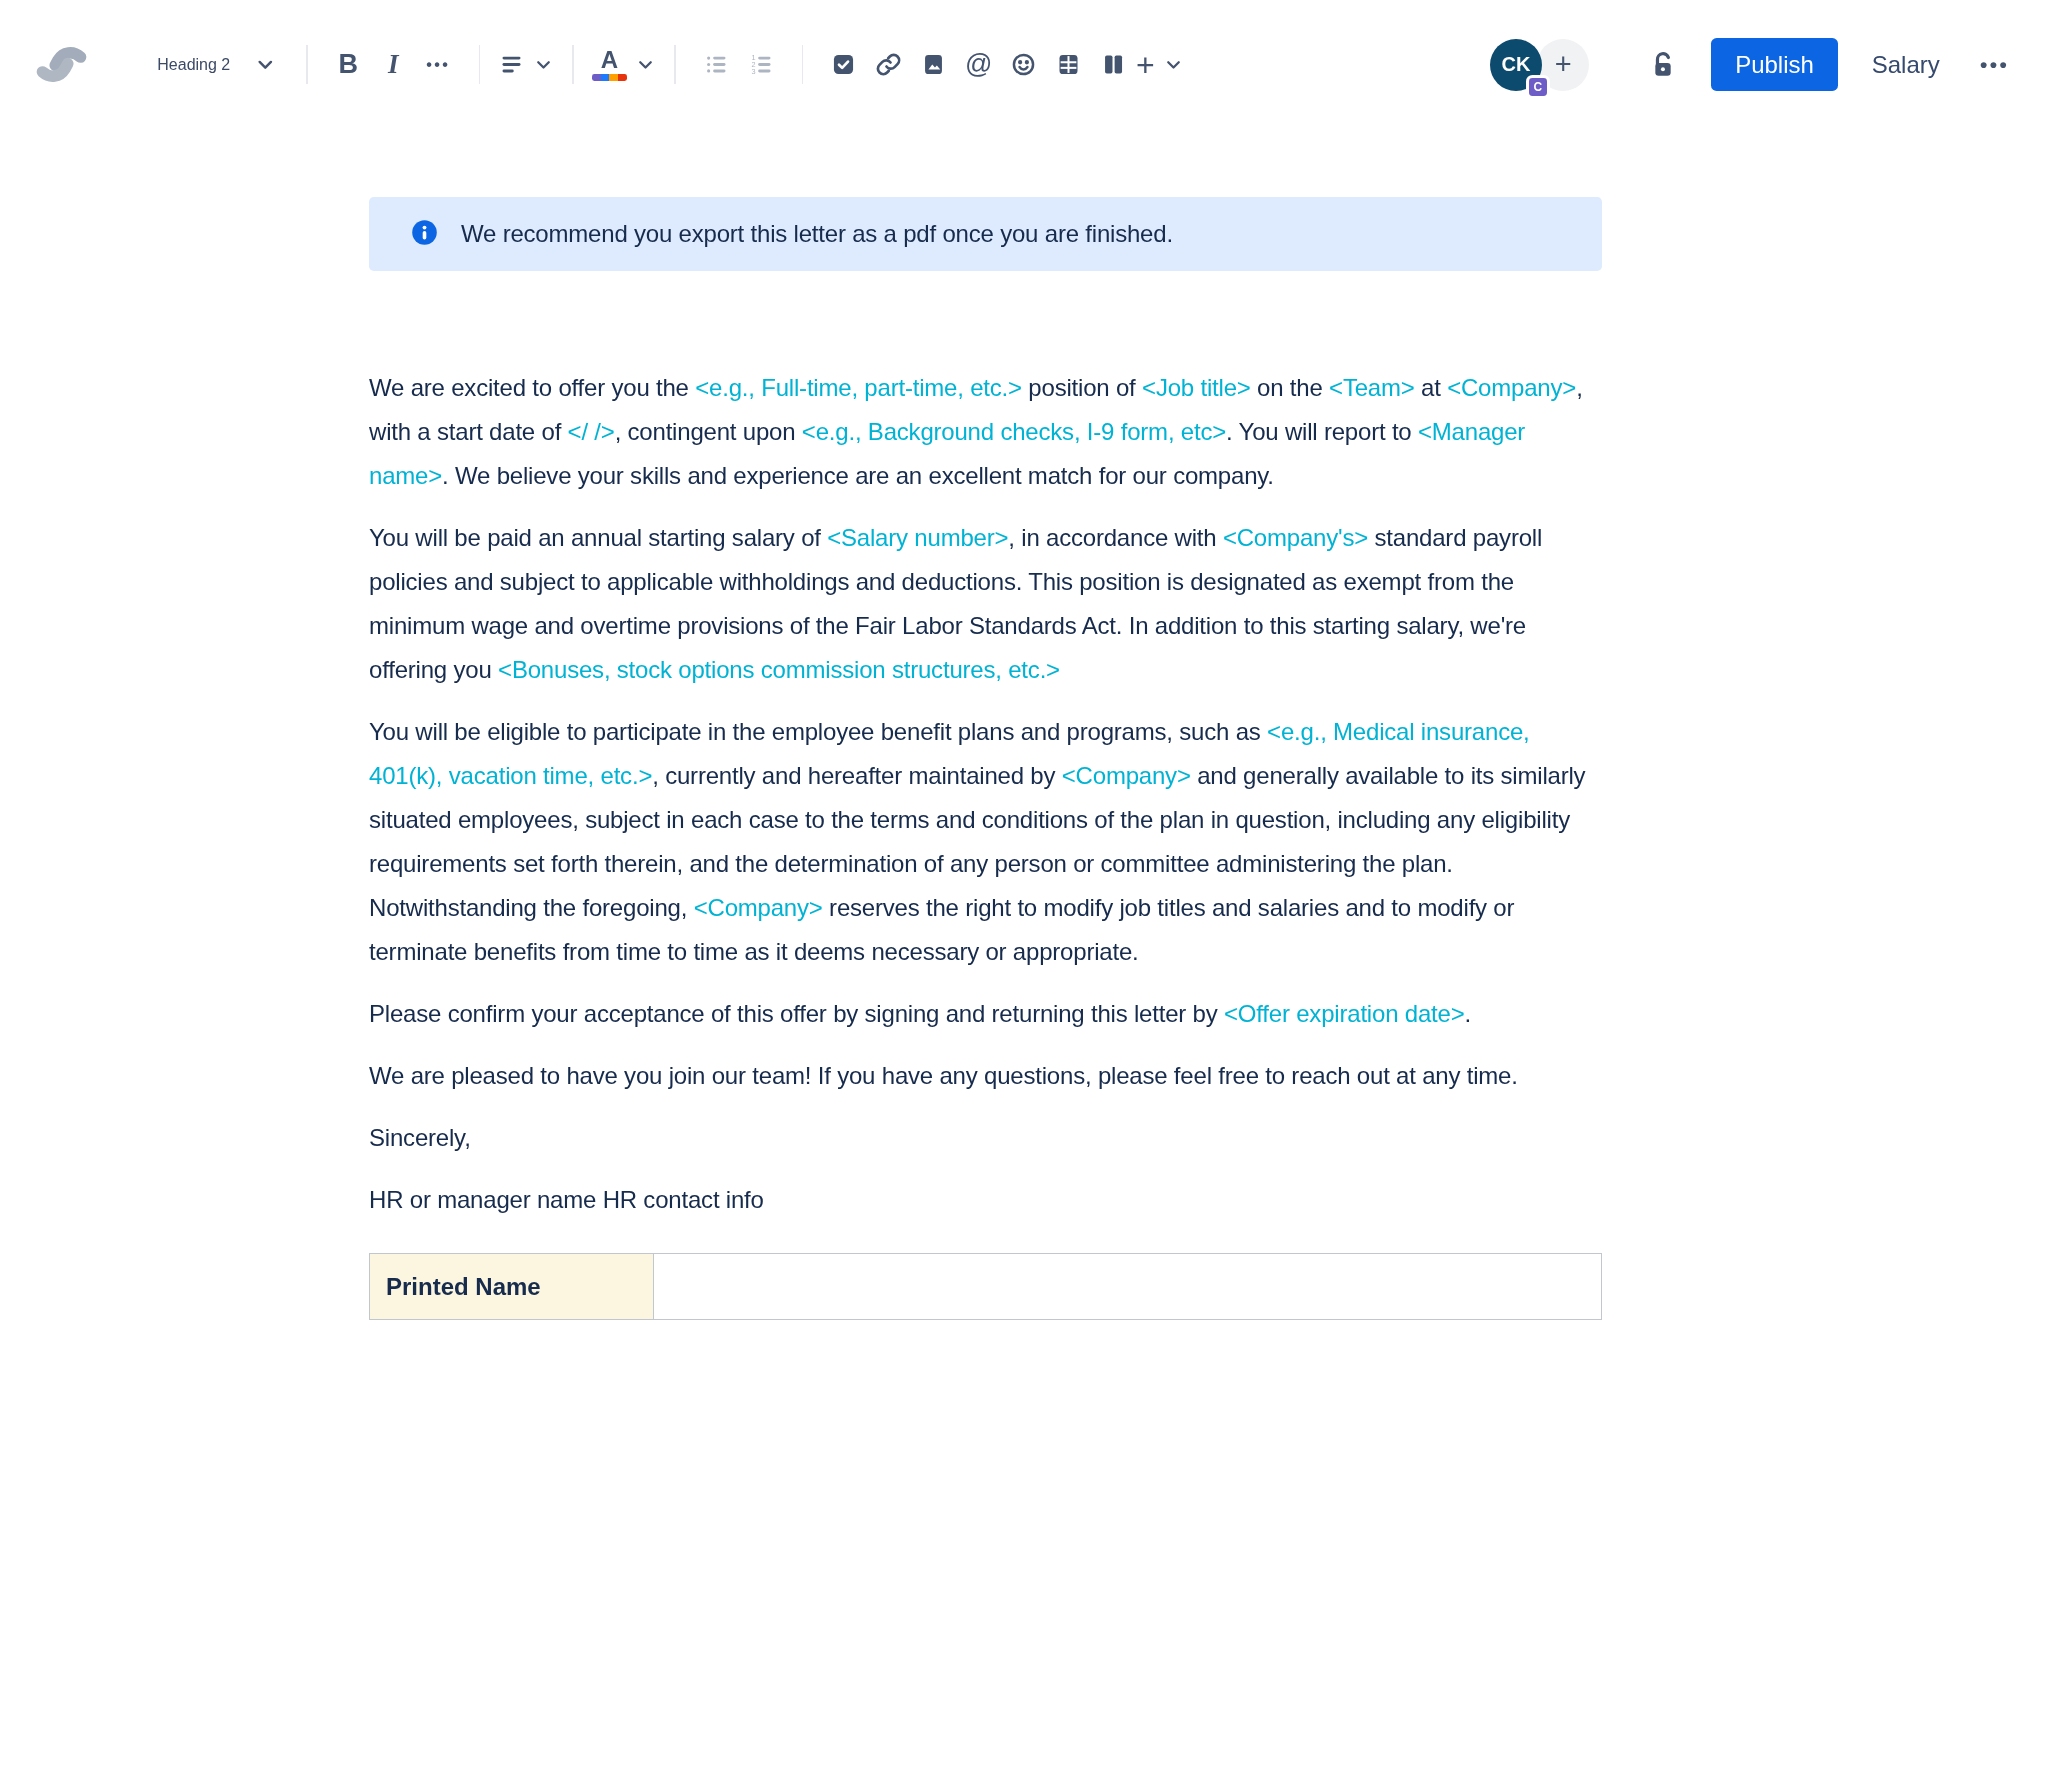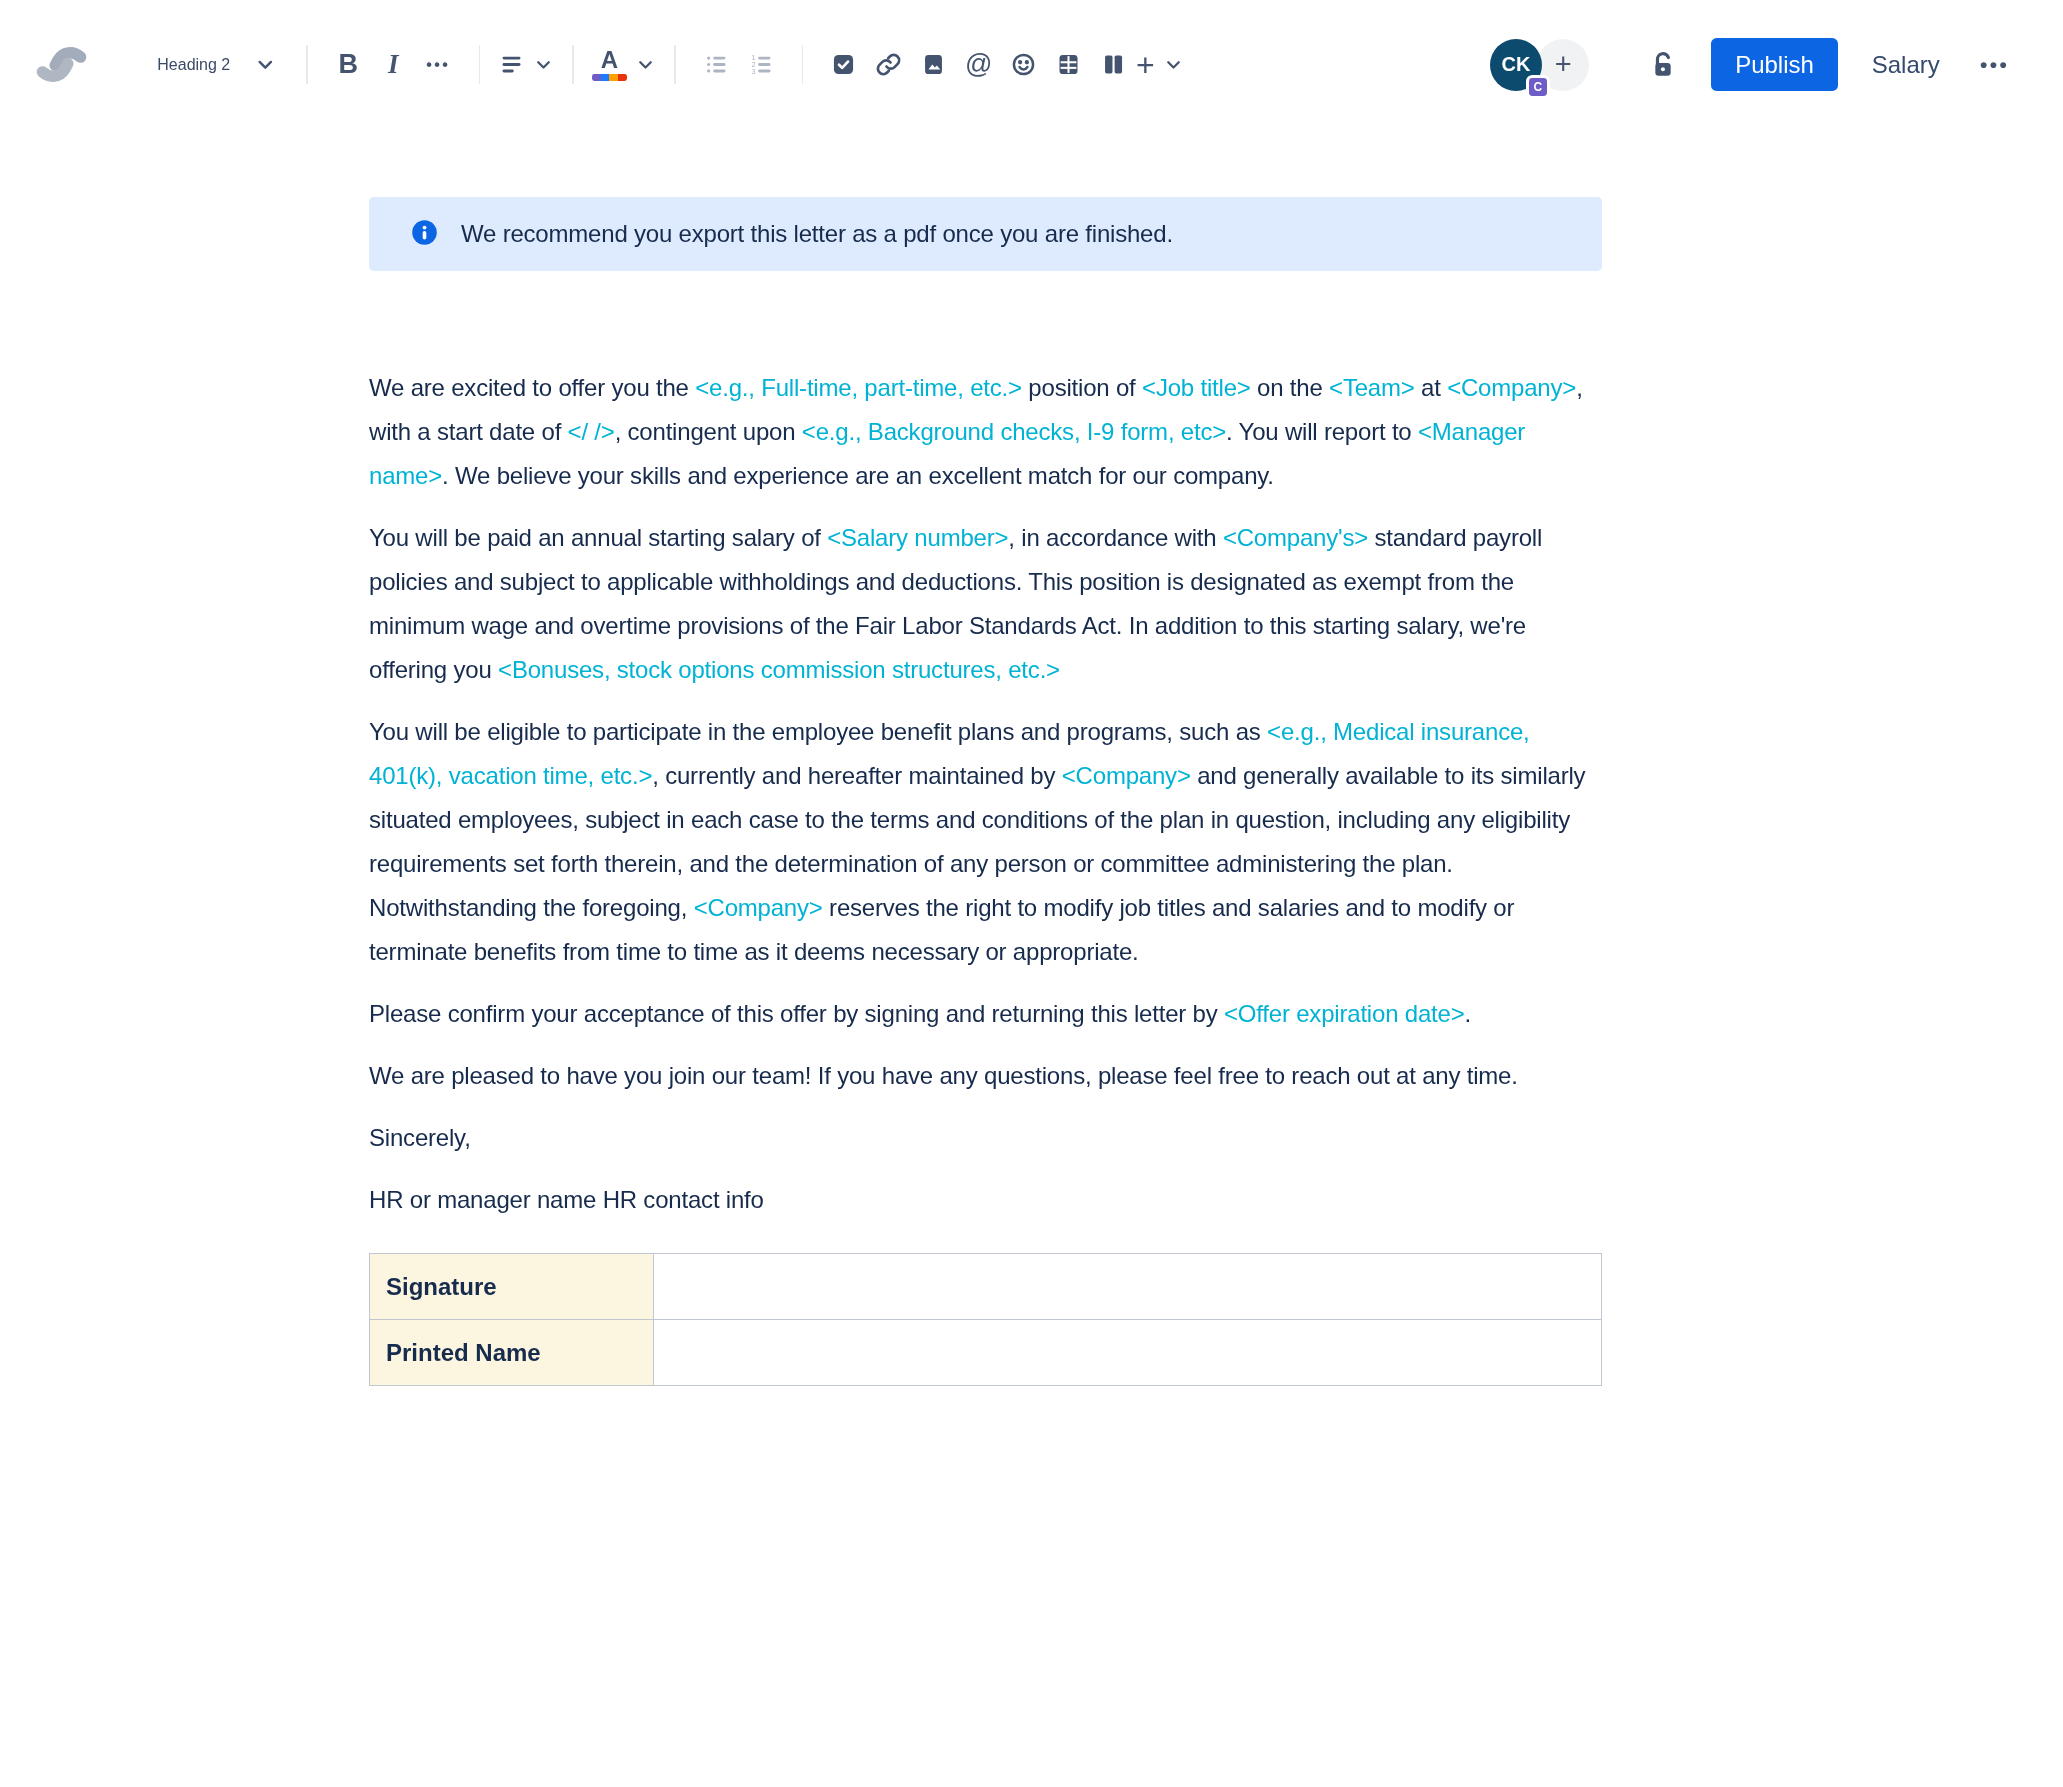--- a/index.html
+++ b/index.html
@@ -265,23 +265,19 @@
     <p><span>You will be eligible to participate in the employee benefit plans and programs, such as </span><span class="ph">&lt;e.g., Medical insurance, 401(k), vacation time, etc.&gt;</span><span>, currently and hereafter maintained by </span><span class="ph">&lt;Company&gt;</span><span> and generally available to its similarly situated employees, subject in each case to the terms and conditions of the plan in question, including any eligibility requirements set forth therein, and the determination of any person or committee administering the plan. Notwithstanding the foregoing, </span><span class="ph">&lt;Company&gt;</span><span> reserves the right to modify job titles and salaries and to modify or terminate benefits from time to time as it deems necessary or appropriate.</span></p>
     <p><span>Please confirm your acceptance of this offer by signing and returning this letter by </span><span class="ph">&lt;Offer expiration date&gt;</span><span>.</span></p>
     <p><span>We are pleased to have you join our team! If you have any questions, please feel free to reach out at any time.</span></p>
     <p>Sincerely,</p>
     <p class="gray-ph">HR or manager name HR contact info</p>
   </div>
 
   <table class="sig">
     <tbody>
       <tr>
-        <td class="lbl">Signature</td>
-        <td class="val"></td>
-      </tr>
-      <tr>
         <td class="lbl">Printed Name</td>
         <td class="val"></td>
       </tr>
     </tbody>
   </table>
 </main>
 
 
 </body></html>

